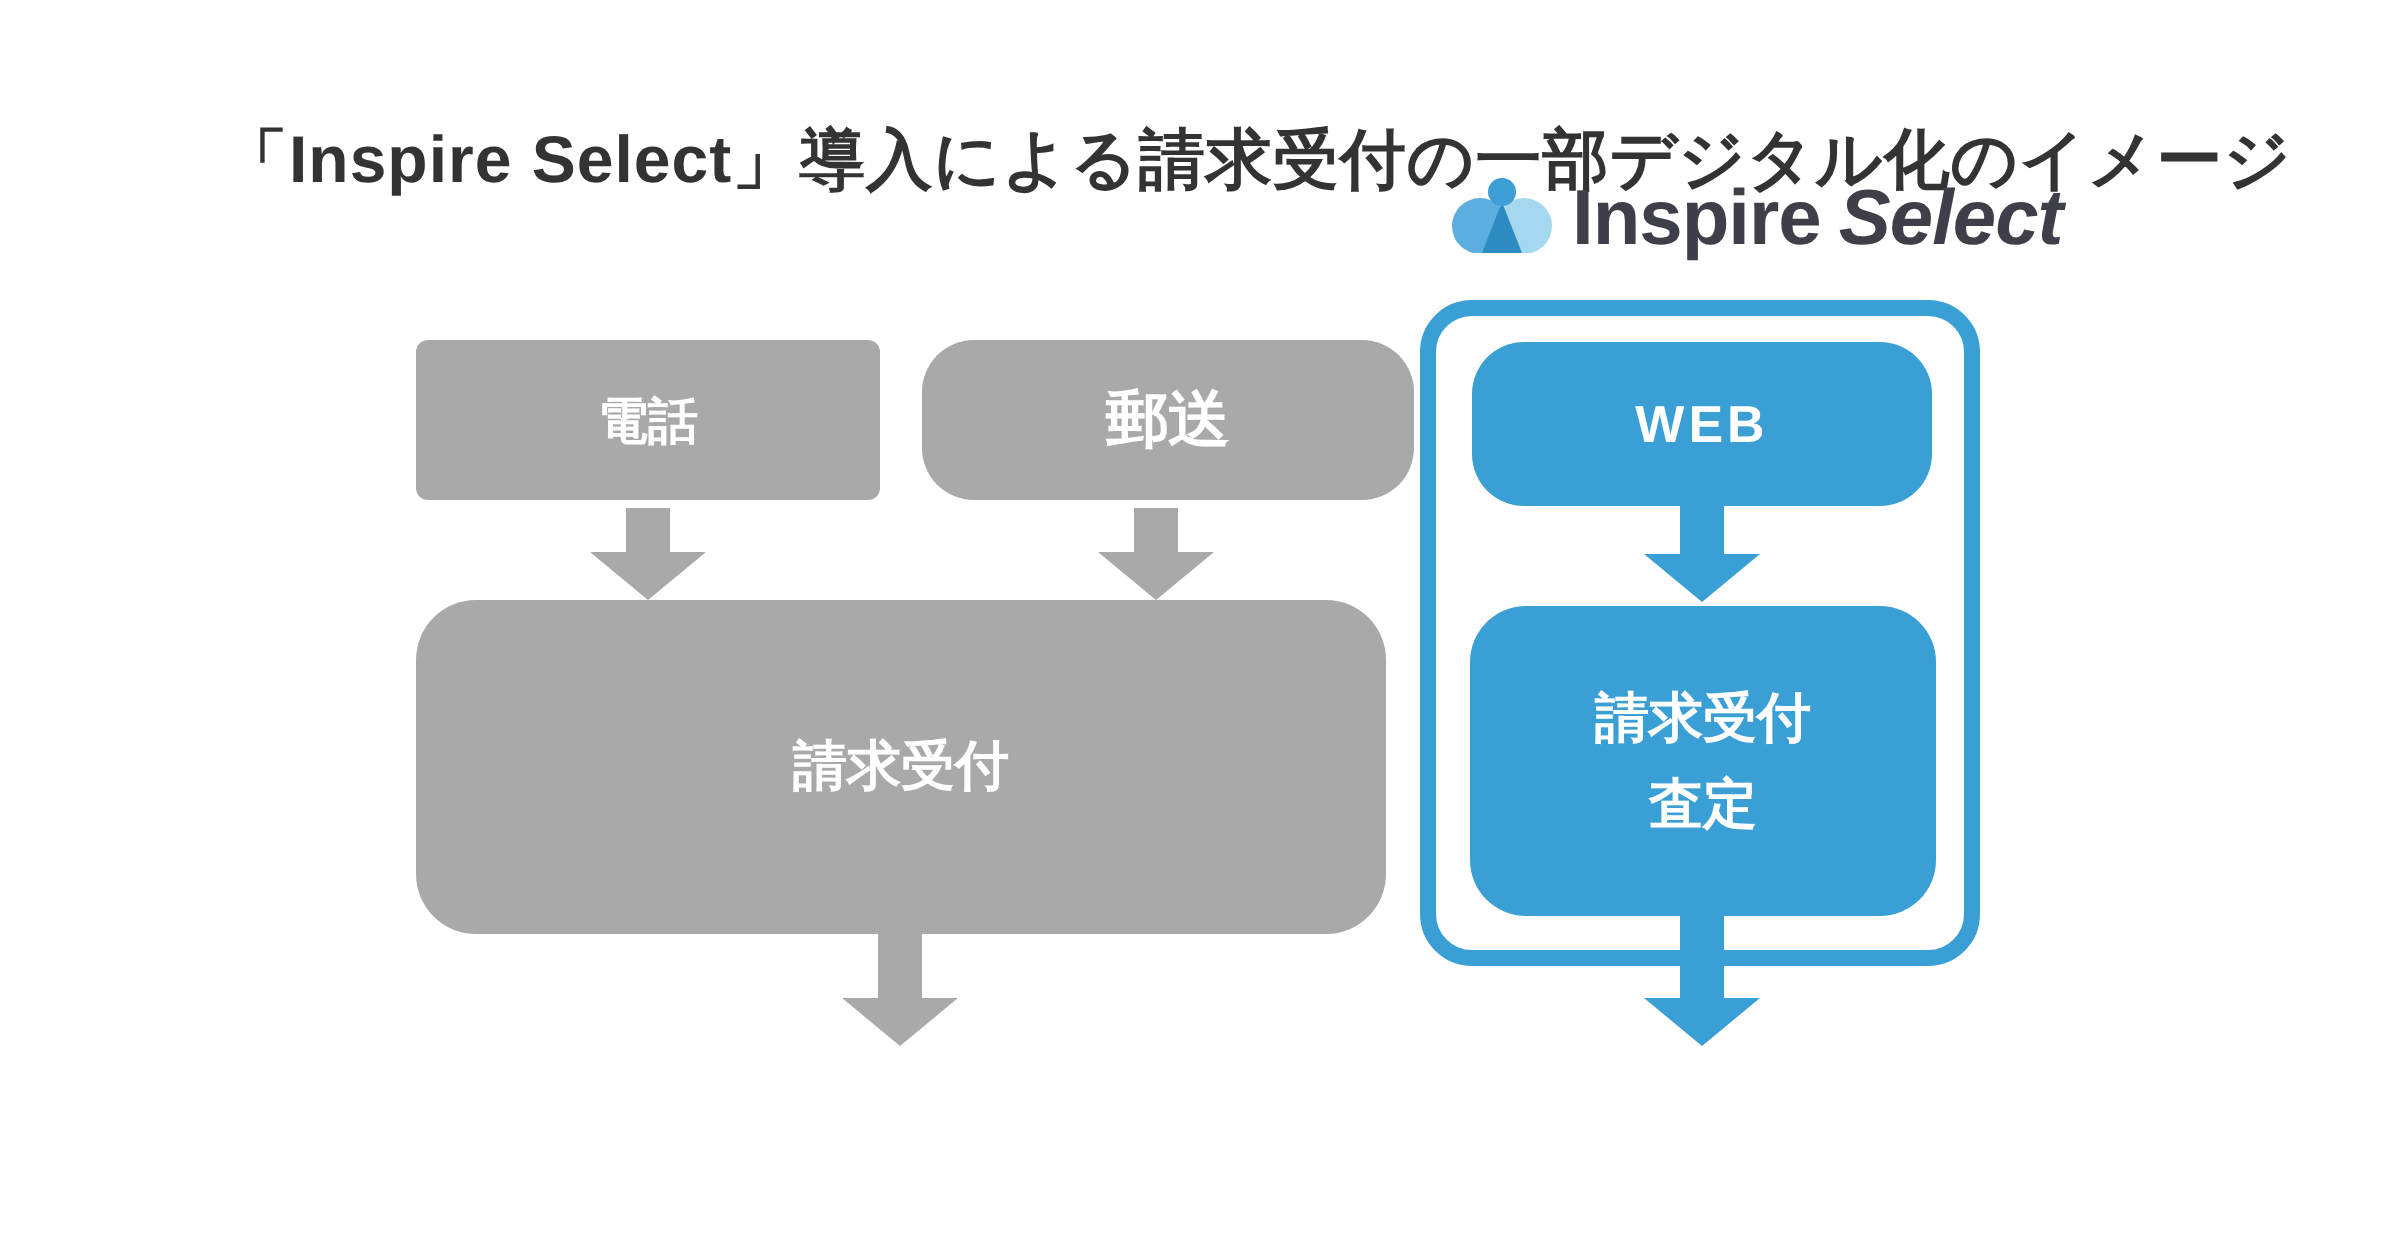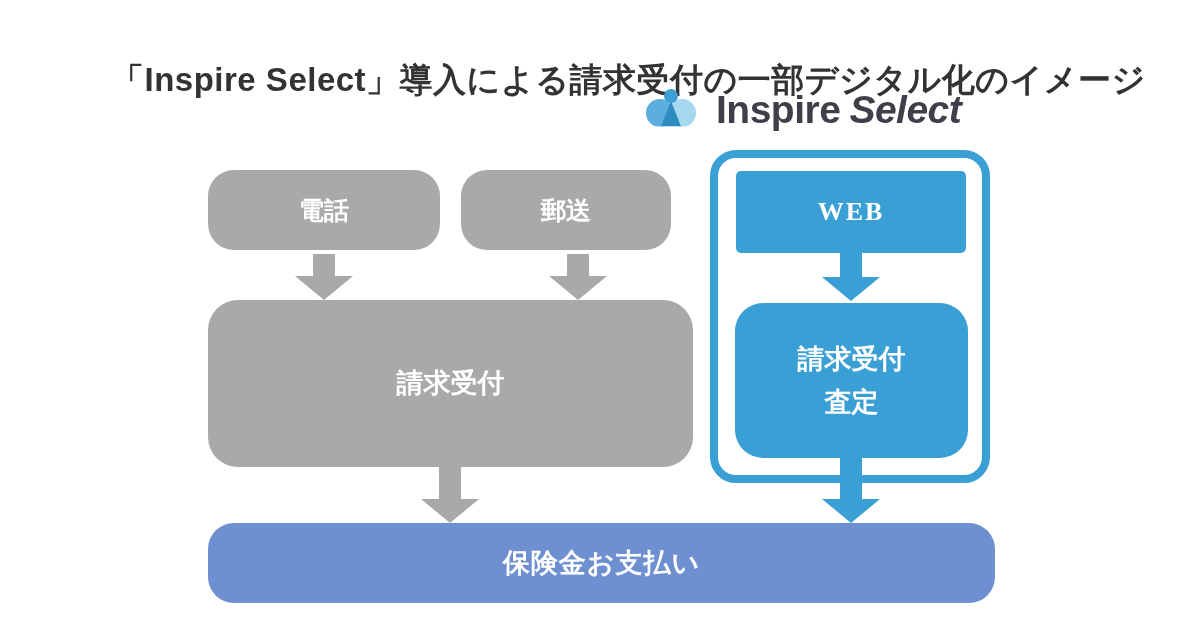--- a/index.html
+++ b/index.html
@@ -7,40 +7,40 @@
     position:relative;width:1200px;height:630px;overflow:hidden;
     background:#ffffff;
     font-family:"Liberation Sans","DejaVu Sans",sans-serif;
   }
   .title{
     position:absolute;left:111px;top:30px;width:1040px;
     font-size:33px;font-weight:600;color:var(--title-text);
     letter-spacing:0.5px;white-space:nowrap;margin-top:28px;
   }
   .logo{
-    position:absolute;left:646px;top:86px;height:48px;
-    display:flex;align-items:center;gap:20px;
+    position:absolute;left:726px;top:86px;height:48px;
+    display:flex;align-items:center;gap:10px;
   }
   .logo-text{
     font-size:39px;color:var(--logo-text);white-space:nowrap;
     letter-spacing:-0.5px;
   }
   .logo-text .b{font-weight:700;}
   .logo-text .i{font-weight:600;font-style:italic;margin-left:9px;}
   .node{
     position:absolute;display:flex;flex-direction:column;
     align-items:center;justify-content:center;
     color:#ffffff;font-weight:700;text-align:center;
   }
   .gray{background:var(--gray);}
   .blue{background:var(--blue);}
   .periwinkle{background:var(--periwinkle);}
-  .phone{left:208px;top:170px;width:232px;height:80px;border-radius:26px;font-size:25px;}
-  .mail{left:461px;top:170px;width:210px;height:80px;border-radius:26px;font-size:25px;}
-  .web{left:736px;top:171px;width:230px;height:82px;border-radius:5px;font-size:26px;letter-spacing:2px;font-family:Liberation Serif, serif;}
+  .phone{left:208px;top:170px;width:232px;height:80px;border-radius:6px;font-size:25px;}
+  .mail{left:461px;top:170px;width:246px;height:80px;border-radius:26px;font-size:31px;}
+  .web{left:736px;top:171px;width:230px;height:82px;border-radius:26px;font-size:26px;letter-spacing:2px;}
   .manual{left:208px;top:300px;width:485px;height:167px;border-radius:30px;font-size:27px;line-height:43px;}
   .digital{left:735px;top:303px;width:233px;height:155px;border-radius:28px;font-size:27px;line-height:43px;}
   .payout{left:208px;top:523px;width:787px;height:80px;border-radius:26px;font-size:27px;letter-spacing:1px;}
   .select-frame{
     position:absolute;left:710px;top:150px;width:280px;height:333px;
     box-sizing:border-box;border:8px solid var(--blue);border-radius:26px;
     background:transparent;
   }
   .arrow{position:absolute;}
   .arrow svg{display:block;}
@@ -88,23 +88,20 @@
   </div>
 
   <div class="node blue web">
     <span>WEB</span>
   </div>
   <div class="node blue digital">
     <span>請求受付</span>
     <span>査定</span>
   </div>
 
-  <div class="node periwinkle payout">
-    <span>保険金お支払い</span>
-  </div>
 
   <div class="arrow" style="left:295px;top:254px;">
     <svg width="58" height="46" viewBox="0 0 58 46">
         <polygon class="fill-gray" points="18,0 40,0 40,22 58,22 29,46 0,22 18,22"></polygon>
       </svg>
   </div>
   <div class="arrow" style="left:549px;top:254px;">
     <svg width="58" height="46" viewBox="0 0 58 46">
         <polygon class="fill-gray" points="18,0 40,0 40,22 58,22 29,46 0,22 18,22"></polygon>
       </svg>

